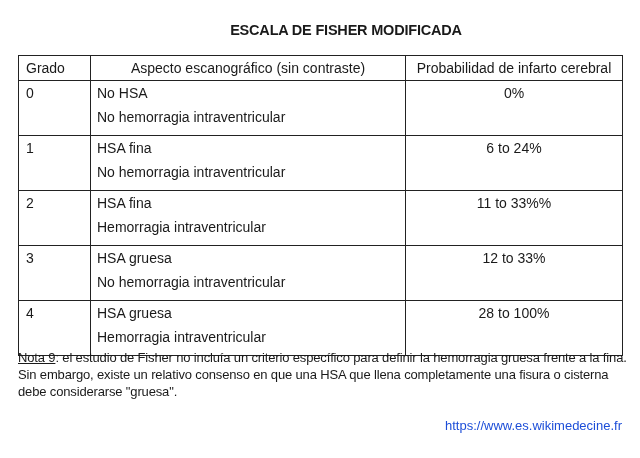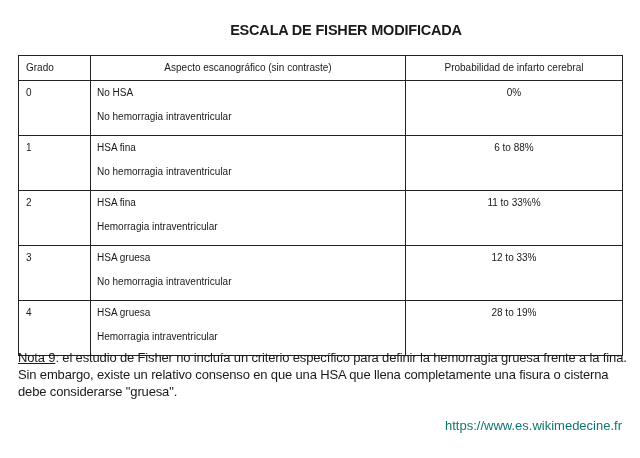--- a/index.html
+++ b/index.html
@@ -8,21 +8,21 @@
       font-family: "Liberation Sans", sans-serif; color: #1a1a1a;
     }
     .title {
       position: absolute; left: 0; top: 22px; width: 604px;
       text-align: center; font-weight: bold; font-size: 14.5px;
       letter-spacing: -0.2px; color: #1a1a1a; margin-left: 44px;
     }
     table.scale {
       position: absolute; left: 18px; top: 55px;
       width: 604px; border-collapse: collapse;
-      font-size: 10px; color: #1a1a1a;
+      font-size: 14px; color: #1a1a1a;
       table-layout: fixed;
     }
     table.scale td, table.scale th {
       border: 1px solid #222;
       padding: 0;
       vertical-align: top;
       font-weight: normal;
     }
     table.scale th { height: 24px; line-height: 24px; }
     table.scale td { height: 50px; }
@@ -36,21 +36,21 @@
     .cell-desc div { height: 24px; line-height: 16px; }
     .cell-prob { text-align: center; padding-top: 4px !important; line-height: 16px; }
     .notes {
       position: absolute; left: 18px; top: 349px; width: 610px;
       font-size: 13px; line-height: 17px; color: #1a1a1a;
       letter-spacing: -0.15px;
     }
     .notes .u { text-decoration: underline; }
     .source {
       position: absolute; right: 18px; top: 417px;
-      font-size: 13px; line-height: 17px; color: #0f766e;
+      font-size: 13px; line-height: 17px; color: #1d4ed8;
     }
   </style>
 </head>
 <body>
 
 <div class="title">ESCALA DE FISHER MODIFICADA</div>
 
 <table class="scale">
   <colgroup>
       <col class="c1">
@@ -72,21 +72,21 @@
         <div>No hemorragia intraventricular</div>
       </td>
       <td class="cell-prob">0%</td>
     </tr>
     <tr>
       <td class="cell-grade">1</td>
       <td class="cell-desc">
         <div>HSA fina</div>
         <div>No hemorragia intraventricular</div>
       </td>
-      <td class="cell-prob">6 to 88%</td>
+      <td class="cell-prob">6 to 24%</td>
     </tr>
     <tr>
       <td class="cell-grade">2</td>
       <td class="cell-desc">
         <div>HSA fina</div>
         <div>Hemorragia intraventricular</div>
       </td>
       <td class="cell-prob">11 to 33%%</td>
     </tr>
     <tr>
@@ -96,21 +96,21 @@
         <div>No hemorragia intraventricular</div>
       </td>
       <td class="cell-prob">12 to 33%</td>
     </tr>
     <tr>
       <td class="cell-grade">4</td>
       <td class="cell-desc">
         <div>HSA gruesa</div>
         <div>Hemorragia intraventricular</div>
       </td>
-      <td class="cell-prob">28 to 19%</td>
+      <td class="cell-prob">28 to 100%</td>
     </tr>
   </tbody>
 </table>
 
 <div class="notes">
   <div><span class="u">Nota 9</span><span>: el estudio de Fisher no incluía un criterio específico para definir la hemorragia gruesa frente a la fina. Sin embargo, existe un relativo consenso en que una HSA que llena completamente una fisura o cisterna debe considerarse "gruesa".</span></div>
 </div>
 
 <div class="source">https://www.es.wikimedecine.fr</div>
 

